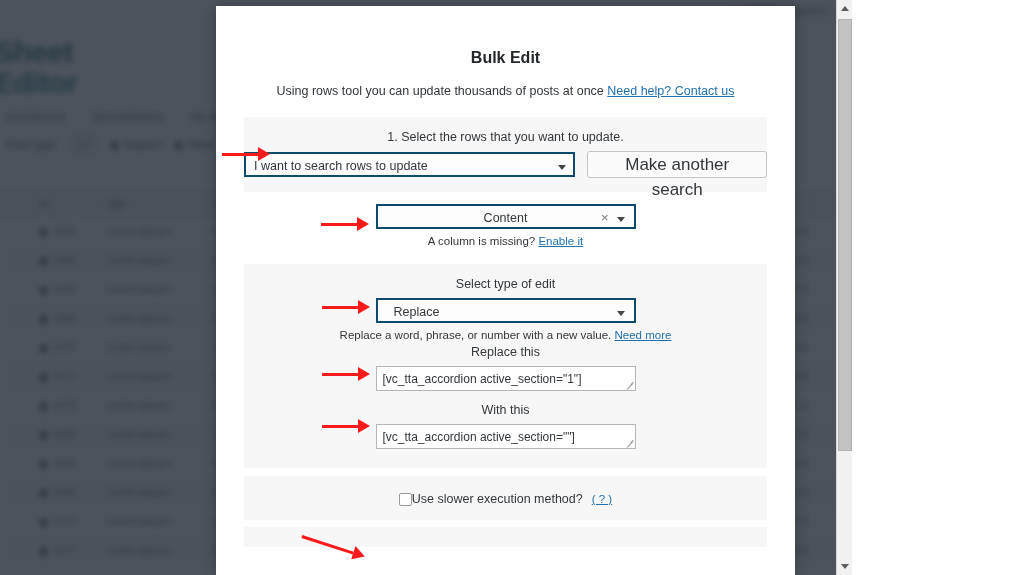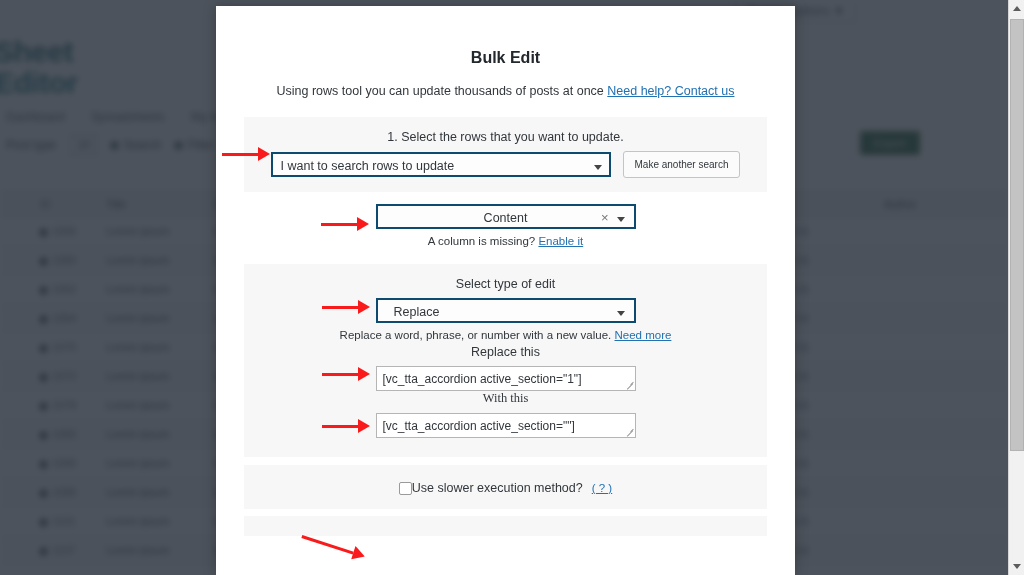--- a/index.html
+++ b/index.html
@@ -6,21 +6,21 @@
   * { box-sizing: border-box; }
   html, body {
     margin: 0; padding: 0;
     width: 1024px; height: 575px;
     overflow: hidden;
     font-family: "Liberation Sans", sans-serif;
     background: #ffffff;
   }
   #screen {
     position: relative;
-    width: 1024px; height: 575px;
+    width: 852px; height: 575px;
     overflow: hidden;
     background: #ffffff;
   }
 
   
   #bg-page {
     position: absolute;
     left: 0; top: 0;
     width: 1008px; height: 575px;
     background: #ffffff;
@@ -257,21 +257,21 @@
   }
   .sel-mid .caret { right: 9px; }
 
   .btn-search {
     margin-left: 12px;
     height: 27px;
     padding: 0 11px;
     border: 1px solid #c3c4c7;
     background: #fbfbfb;
     border-radius: 3px;
-    font-size: 10px;
+    font-size: 17px;
     color: #32373c;
     line-height: 25px;
     cursor: pointer;
   }
 
   
   .ta {
     position: relative;
     width: 260px;
     height: 25px;
@@ -574,21 +574,21 @@
       </div>
 
       <div class="field-label" style="margin-top:4px;">Replace this</div>
       <div class="row-center">
         <div class="ta">
           <span>[vc_tta_accordion active_section="1"]</span>
           <span class="grip"></span>
         </div>
       </div>
 
-      <div class="field-label" style="font-family:Liberation Serif, serif;">With this</div>
+      <div class="field-label" style="margin-top:12px;">With this</div>
       <div class="row-center">
         <div class="ta">
           <span>[vc_tta_accordion active_section=""]</span>
           <span class="grip"></span>
         </div>
       </div>
     </div>
 
     <div class="panel p4">
       <div class="cbrow">

